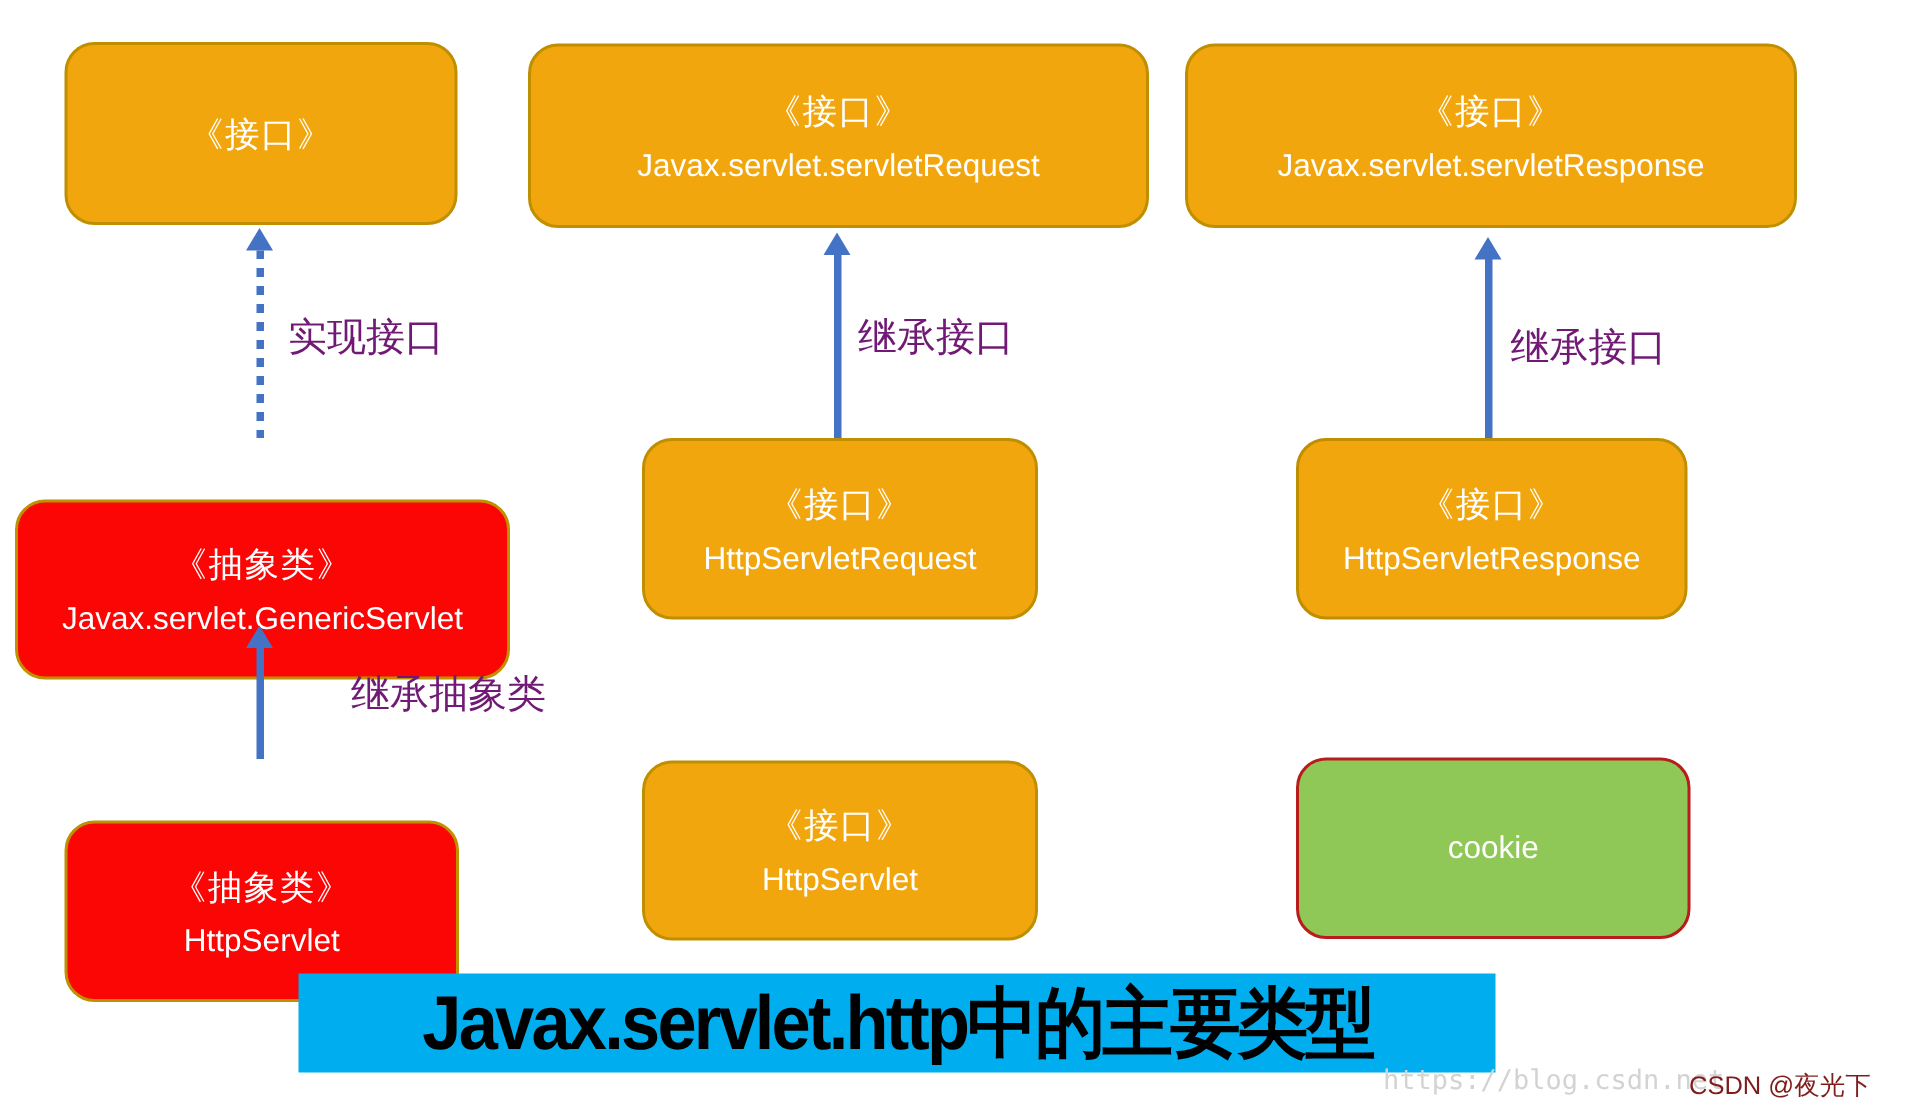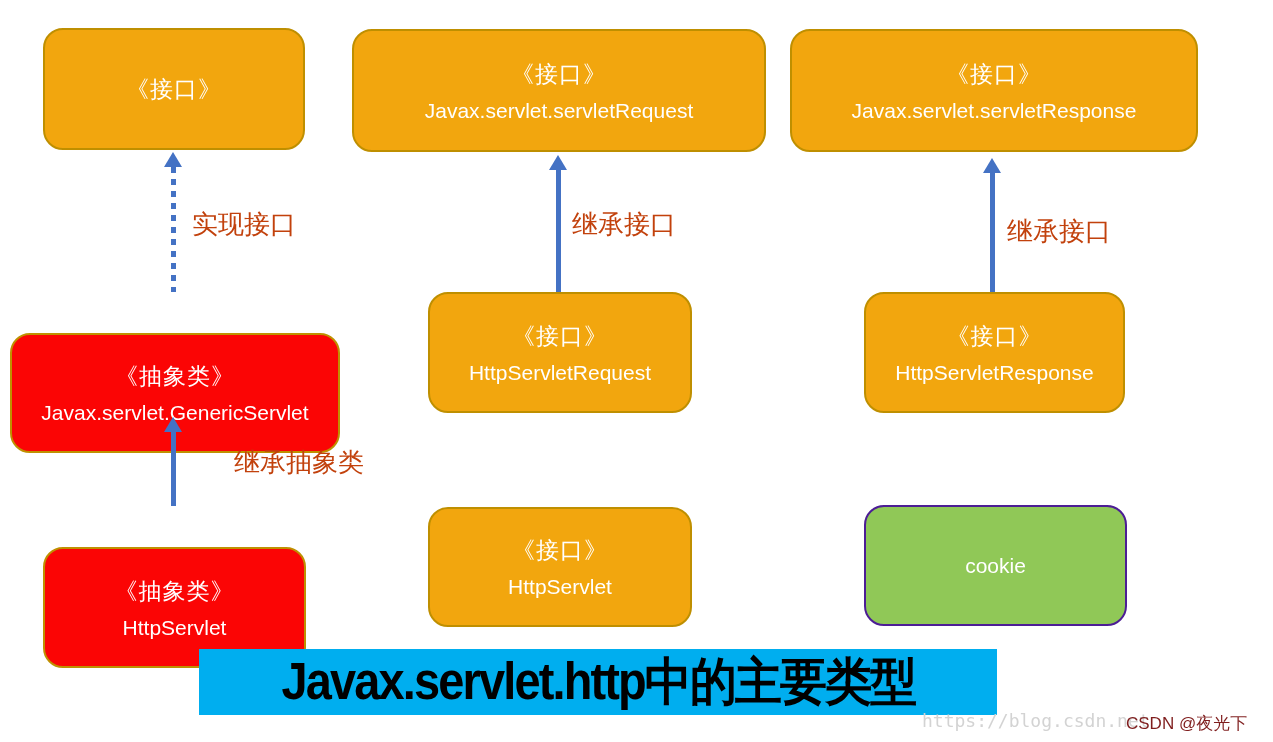--- a/index.html
+++ b/index.html
@@ -9,32 +9,32 @@
   }
   .node{
     position:absolute;border-radius:20px;color:#ffffff;
     display:flex;flex-direction:column;align-items:center;justify-content:center;
     text-align:center;gap:9px;box-sizing:border-box;
   }
   .node .stereotype{font-size:23px;letter-spacing:1px;}
   .node .name{font-size:21px;}
   .node-interface{background:#F2A60E;border:2px solid #BF8F00;}
   .node-abstract{background:#FB0505;border:2px solid #BF9000;margin-top:41px;}
-  .node-cookie{background:#90C857;border:2px solid #4c1d95;}
+  .node-cookie{background:#90C857;border:2px solid #b91c1c;}
   .arrow-line{position:absolute;width:5px;background:#4472C4;}
   .arrow-line.dotted{
     background:repeating-linear-gradient(to bottom,#4472C4 0 6px,transparent 6px 12px);
   }
   .arrow-head{
     position:absolute;width:0;height:0;
     border-left:9px solid transparent;border-right:9px solid transparent;
     border-bottom:15px solid #4472C4;
   }
   .edge-label{
-    position:absolute;font-size:26px;color:#c2410c;white-space:nowrap;
+    position:absolute;font-size:26px;color:#701a75;white-space:nowrap;
     font-family:"Liberation Sans","DejaVu Sans",sans-serif;
   }
   .banner{
     position:absolute;left:199px;top:649px;width:798px;height:66px;
     background:#00AEEF;display:flex;align-items:center;justify-content:center;
   }
   .banner .banner-text{
     font-size:51px;color:#000000;font-weight:bold;letter-spacing:-2px;
     transform:scaleX(0.92);white-space:nowrap;
   }

